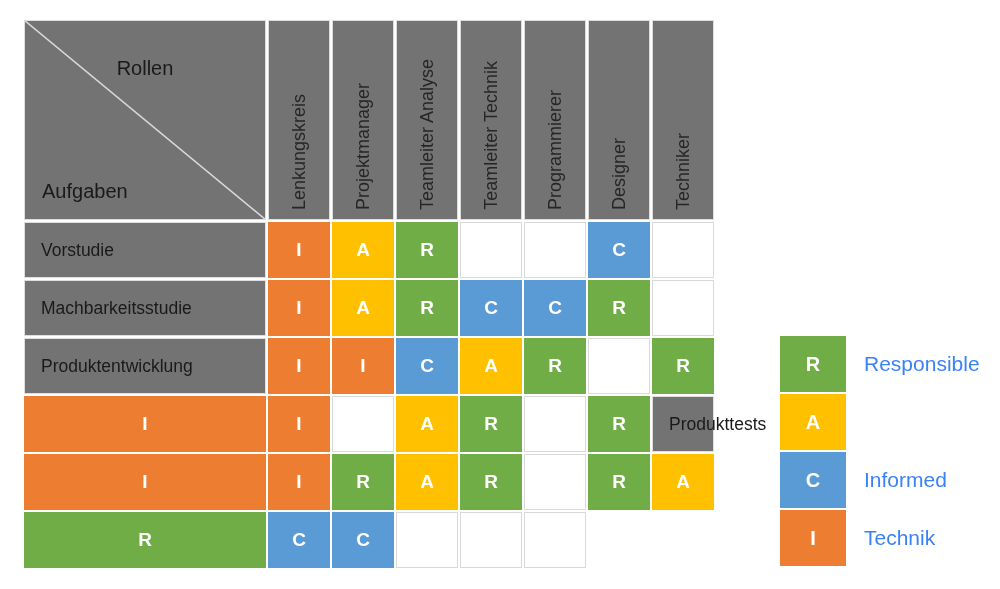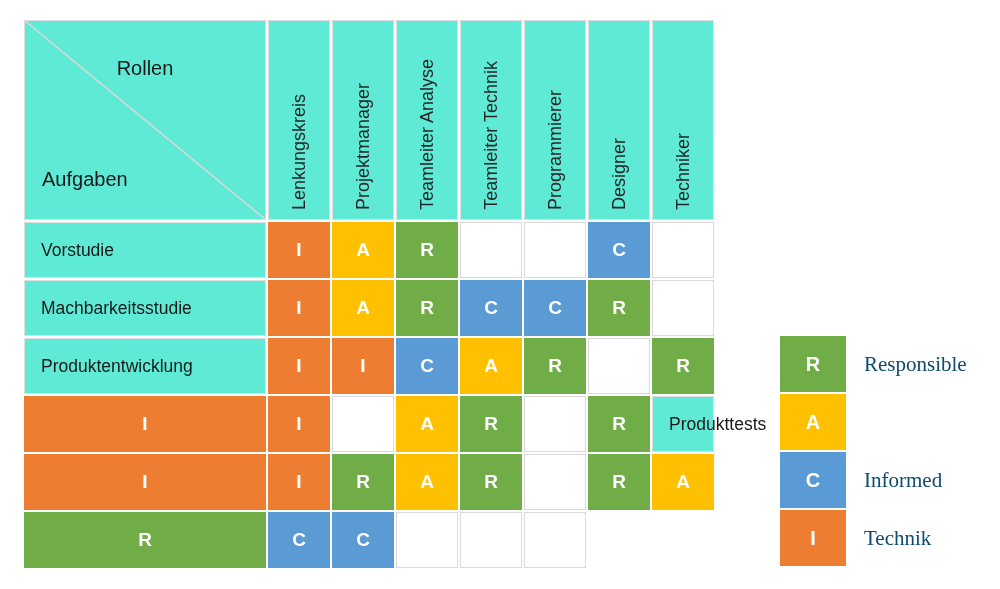--- a/index.html
+++ b/index.html
@@ -16,21 +16,21 @@
     position: absolute;
     left: 24px; top: 20px;
     display: grid;
     grid-template-columns: 242px repeat(7, 62px);
     grid-template-rows: 200px repeat(6, 56px);
     gap: 2px;
     background: #ffffff;
   }
   .cell { position: relative; }
   .graybg {
-    background: #5eead4;
+    background: #737373;
     box-shadow: inset 0 0 0 1px #dedede;
   }
   .emptycell {
     background: #ffffff;
     box-shadow: inset 0 0 0 1px #d9d9d9;
   }
   .header-cell {
     display: flex;
     align-items: flex-end;
     justify-content: center;
@@ -65,21 +65,21 @@
   .corner-top {
     position: absolute;
     top: 37px; left: 0;
     width: 100%;
     text-align: center;
     font-size: 20px;
     color: #1a1a1a;
   }
   .corner-bottom {
     position: absolute;
-    bottom: 29px; left: 18px;
+    bottom: 17px; left: 18px;
     font-size: 20px;
     color: #1a1a1a;
   }
 
   
   .legend {
     position: absolute;
     left: 780px; top: 336px;
     display: flex;
     flex-direction: column;
@@ -89,21 +89,21 @@
   .legend-swatch {
     width: 66px; height: 56px;
     display: flex;
     align-items: center;
     justify-content: center;
     color: #ffffff;
     font-weight: bold;
     font-size: 20px;
     flex: 0 0 auto;
   }
-  .legend-label { font-size: 21px; color: #0c4a6e; white-space: nowrap; font-family: Liberation Serif, serif; }
+  .legend-label { font-size: 21px; color: #3b82f6; white-space: nowrap; }
 </style>
 </head>
 <body>
 
 <div class="raci">
 
   <div class="cell graybg corner">
     <svg width="242" height="200" viewBox="0 0 242 200" preserveAspectRatio="none">
       <line x1="0" y1="0" x2="242" y2="200" stroke="#d9d9d9" stroke-width="1.5"></line>
     </svg>

